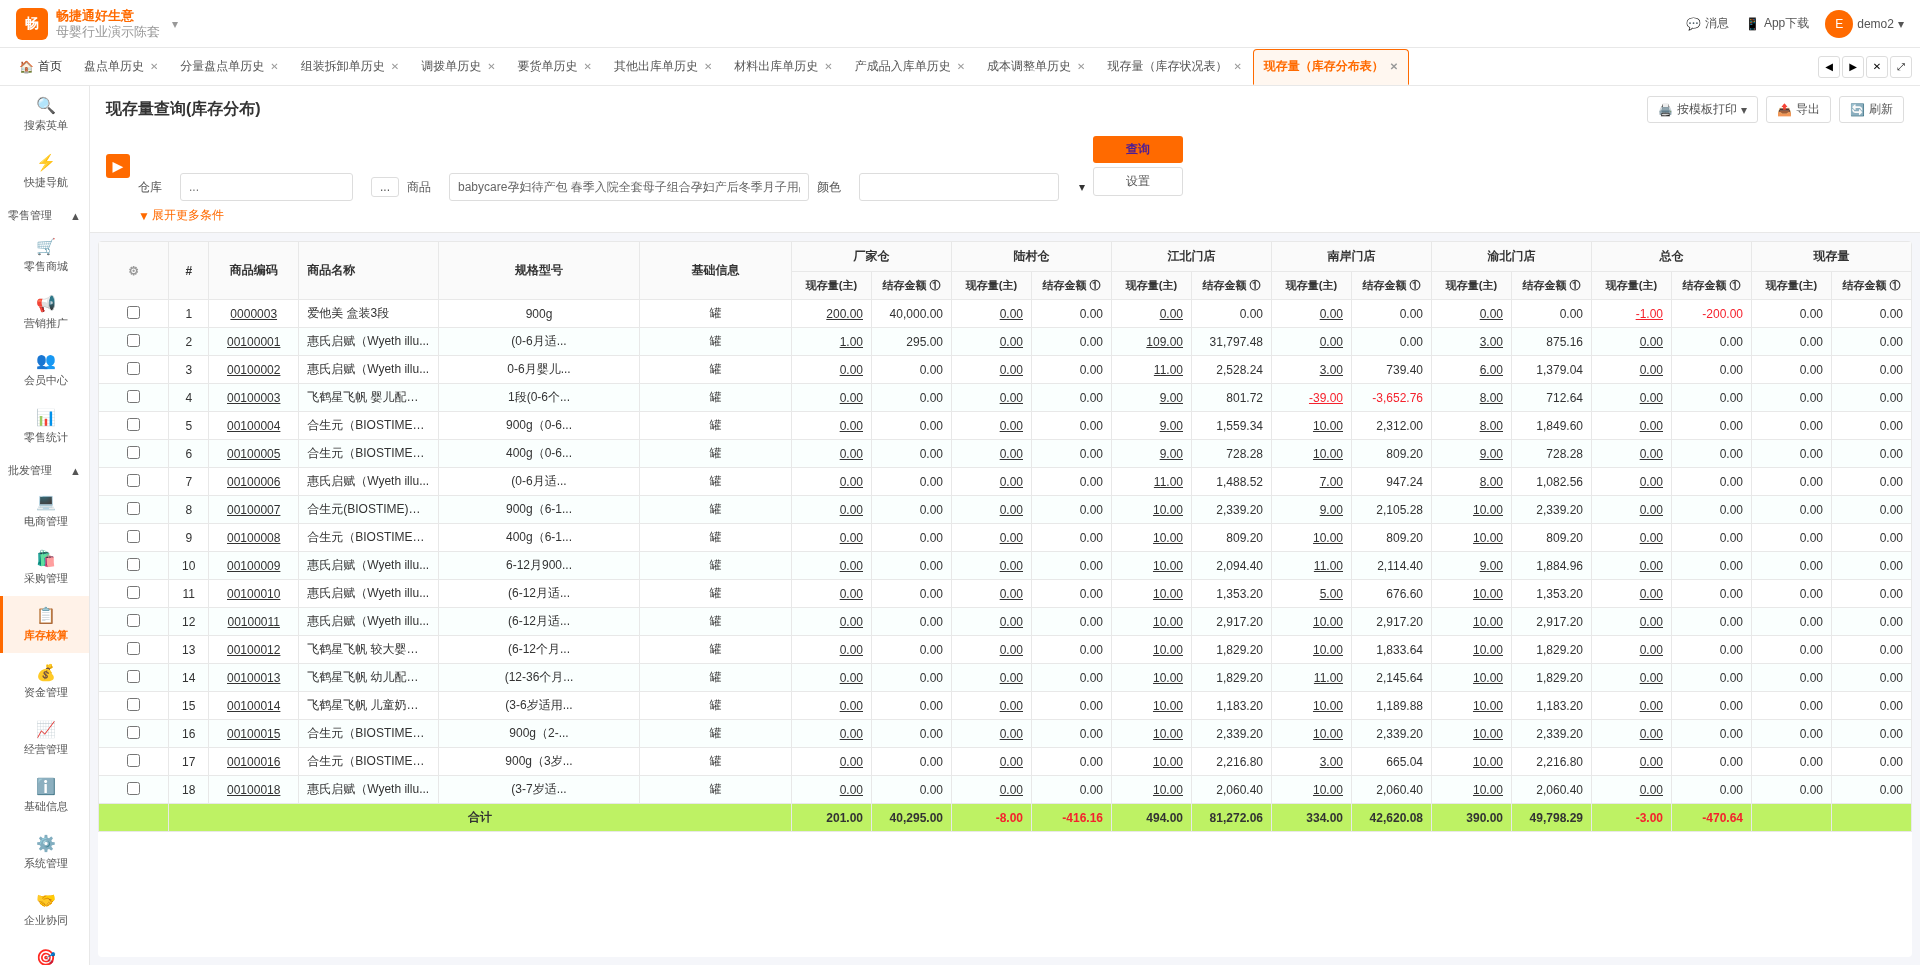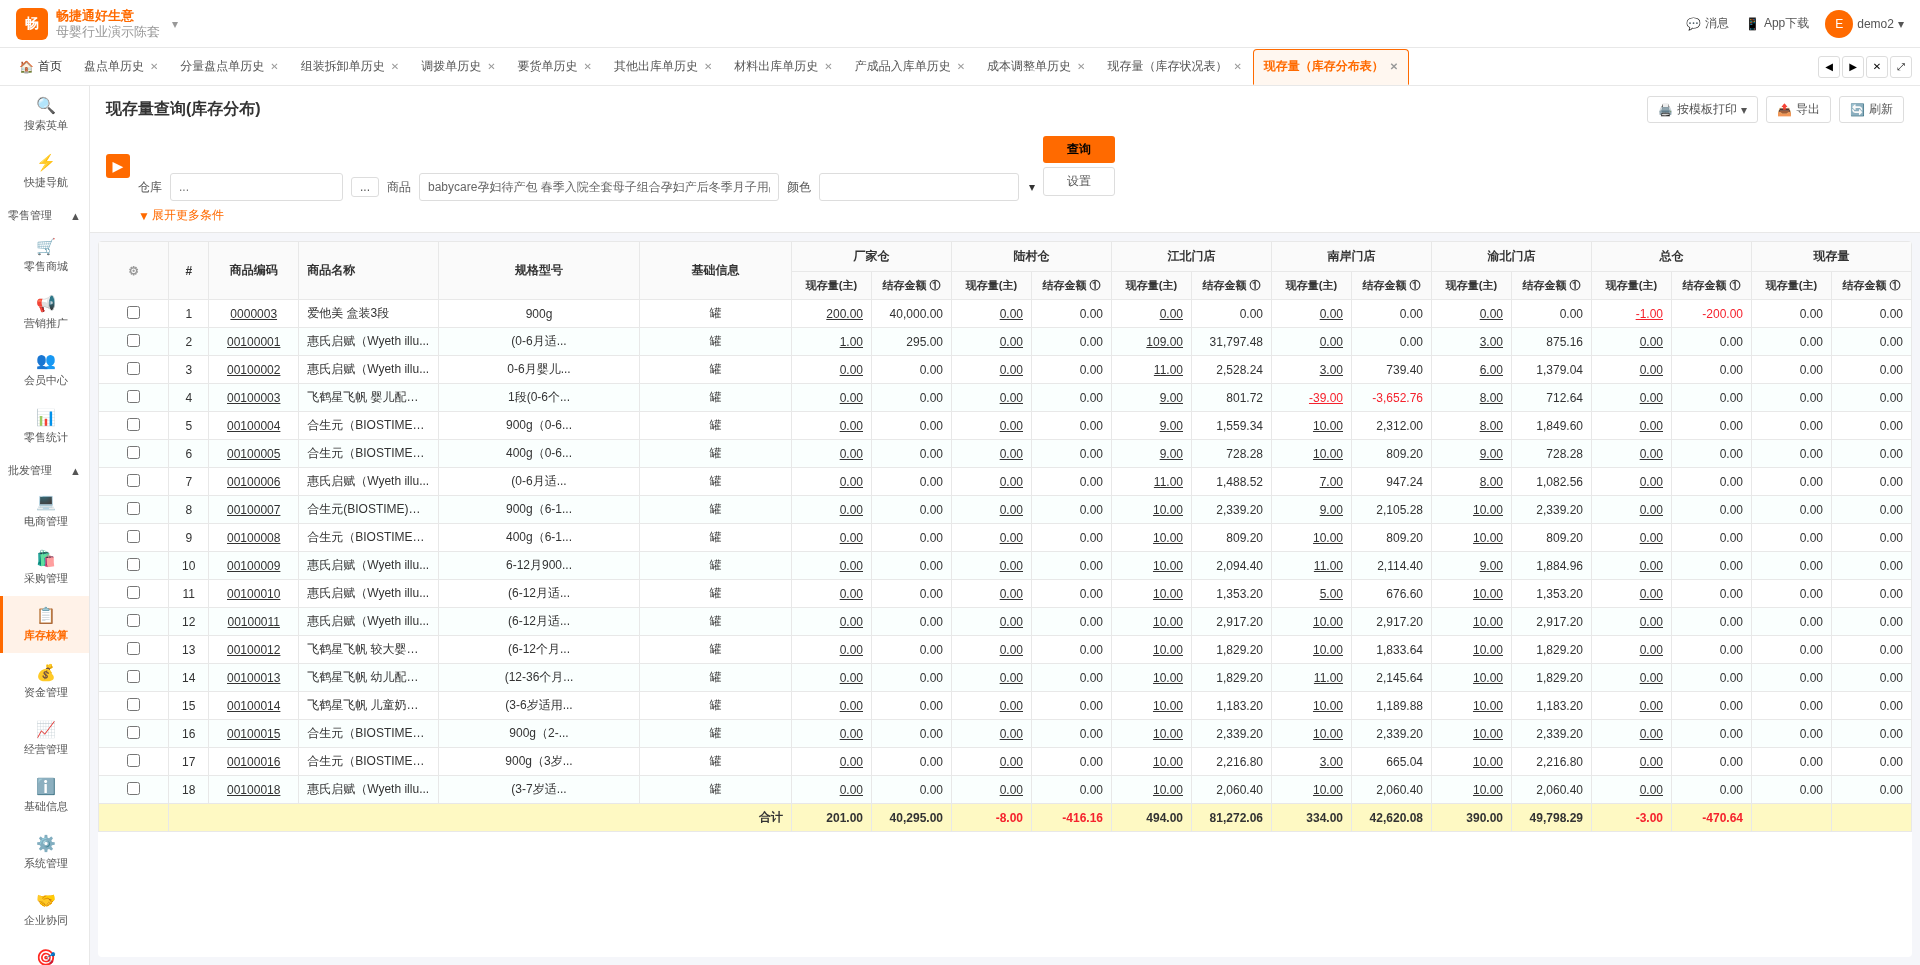--- a/index.html
+++ b/index.html
@@ -105,21 +105,21 @@
     }
     .page-title-row {
       display: flex;
       align-items: center;
       justify-content: space-between;
       margin-bottom: 8px;
     }
     .page-title { font-size: 16px; font-weight: bold; color: #333; }
     .page-actions { display: flex; gap: 8px; align-items: center; }
     .btn-action { padding: 4px 10px; border: 1px solid #ddd; background: #fff; border-radius: 3px; cursor: pointer; font-size: 12px; color: #555; display: flex; align-items: center; gap: 4px; }
-    .search-field { display: flex; align-items: center; gap: 8px; margin-top: 42px; }
+    .search-field { display: flex; align-items: center; gap: 18px; margin-top: 42px; }
     .search-label { font-size: 12px; color: #555; white-space: nowrap; }
     .search-input {
       height: 28px;
       padding: 0 8px;
       border: 1px solid #ddd;
       border-radius: 3px;
       font-size: 12px;
       outline: none;
       min-width: 80px;
     }
@@ -137,21 +137,21 @@
       height: 28px;
       padding: 0 8px;
       border: 1px solid #ddd;
       border-radius: 3px;
       font-size: 12px;
       outline: none;
       width: 200px;
     }
     .btn-ellipsis { padding: 2px 8px; border: 1px solid #ddd; background: #fff; border-radius: 3px; cursor: pointer; font-size: 12px; color: #555; }
     .expand-conditions { color: #ff6a00; font-size: 12px; cursor: pointer; display: flex; align-items: center; gap: 2px; }
-    .btn-query { padding: 5px 24px; background: #ff6a00; color: #000000; border: none; border-radius: 3px; cursor: pointer; font-size: 12px; font-weight: bold; }
+    .btn-query { padding: 5px 33px; background: #ff6a00; color: #4c1d95; border: none; border-radius: 3px; cursor: pointer; font-size: 12px; font-weight: bold; }
     .btn-settings { padding: 5px 12px; background: #fff; color: #555; border: 1px solid #ddd; border-radius: 3px; cursor: pointer; font-size: 12px; }
     .search-btn-group { display: flex; flex-direction: column; gap: 4px; }
     .orange-arrow { width: 24px; height: 24px; background: #ff6a00; border-radius: 3px; display: flex; align-items: center; justify-content: center; color: #fff; font-size: 14px; cursor: pointer; }
 
     
     .table-container {
       flex: 1;
       overflow: auto;
       background: #fff;
       margin: 8px;
@@ -177,23 +177,22 @@
       background: #fafafa;
     }
     tbody tr td {
       border: 1px solid #e8e8e8;
       padding: 5px 8px;
       text-align: center;
       white-space: nowrap;
     }
     tbody tr:nth-child(even) td { background: #fafffe; }
     tbody tr.total-row td {
-      background: #fef9c3;
+      background: #bef264;
       font-weight: bold;
-      text-align: right;
     }
     .text-red { color: #f5222d; }
     .text-underline { text-decoration: underline; cursor: pointer; }
     .col-no { width: 40px; }
     .col-code { width: 90px; }
     .col-name { width: 140px; text-align: left; }
     .col-num { width: 80px; text-align: right; }
     .setting-icon { color: #999; cursor: pointer; }
 
     

